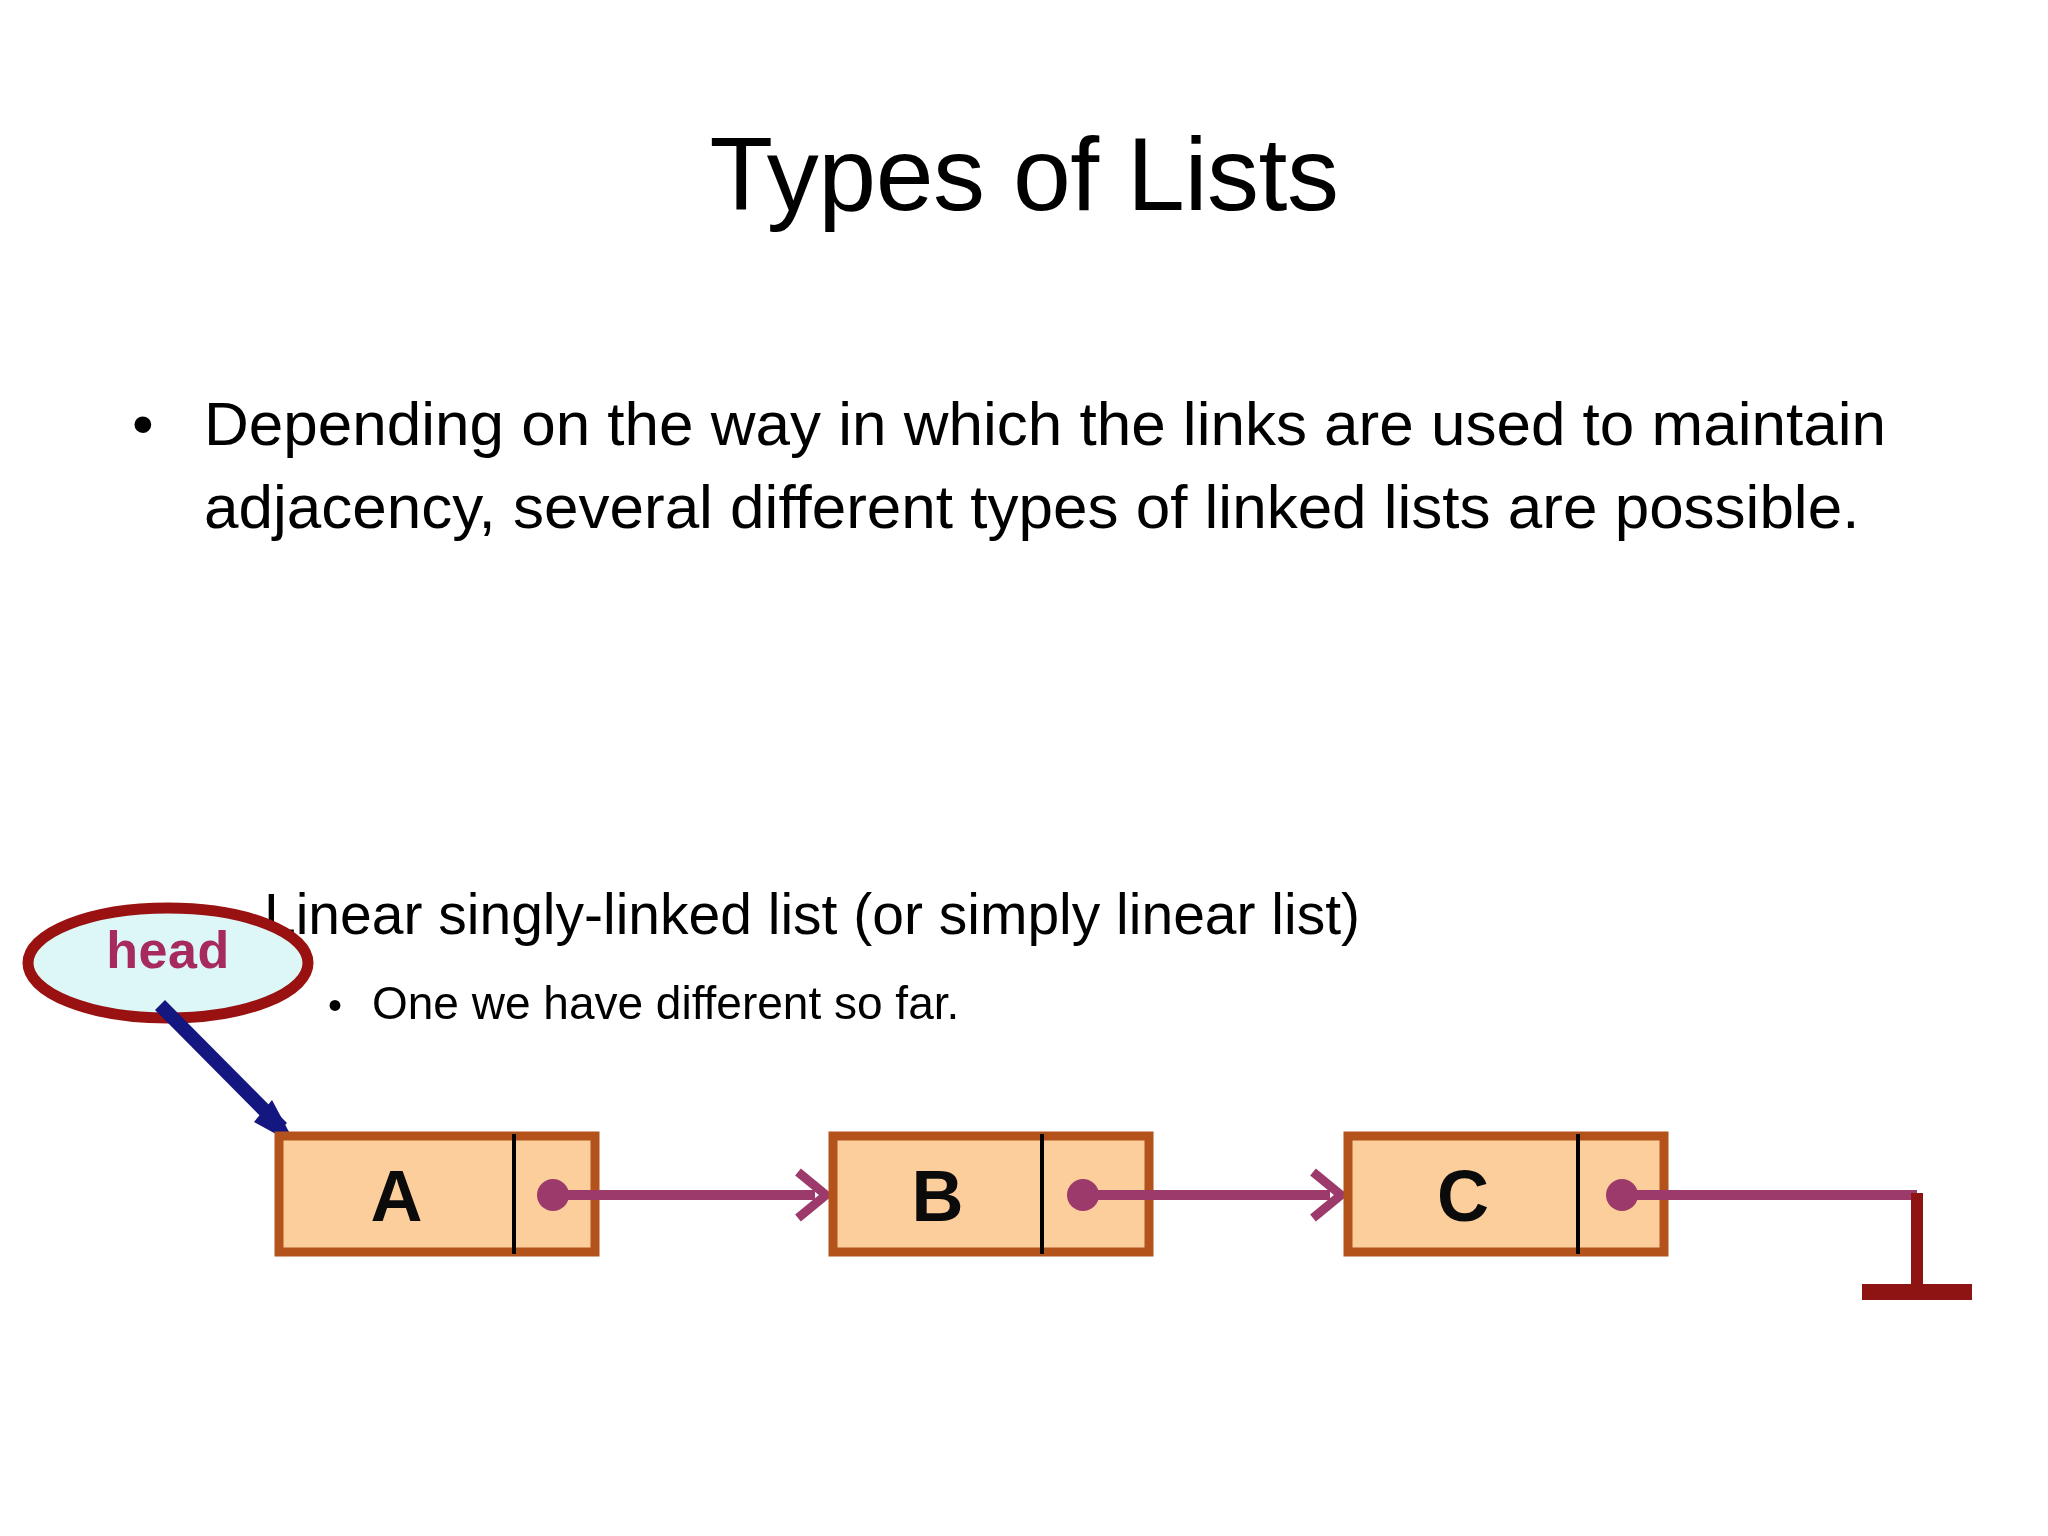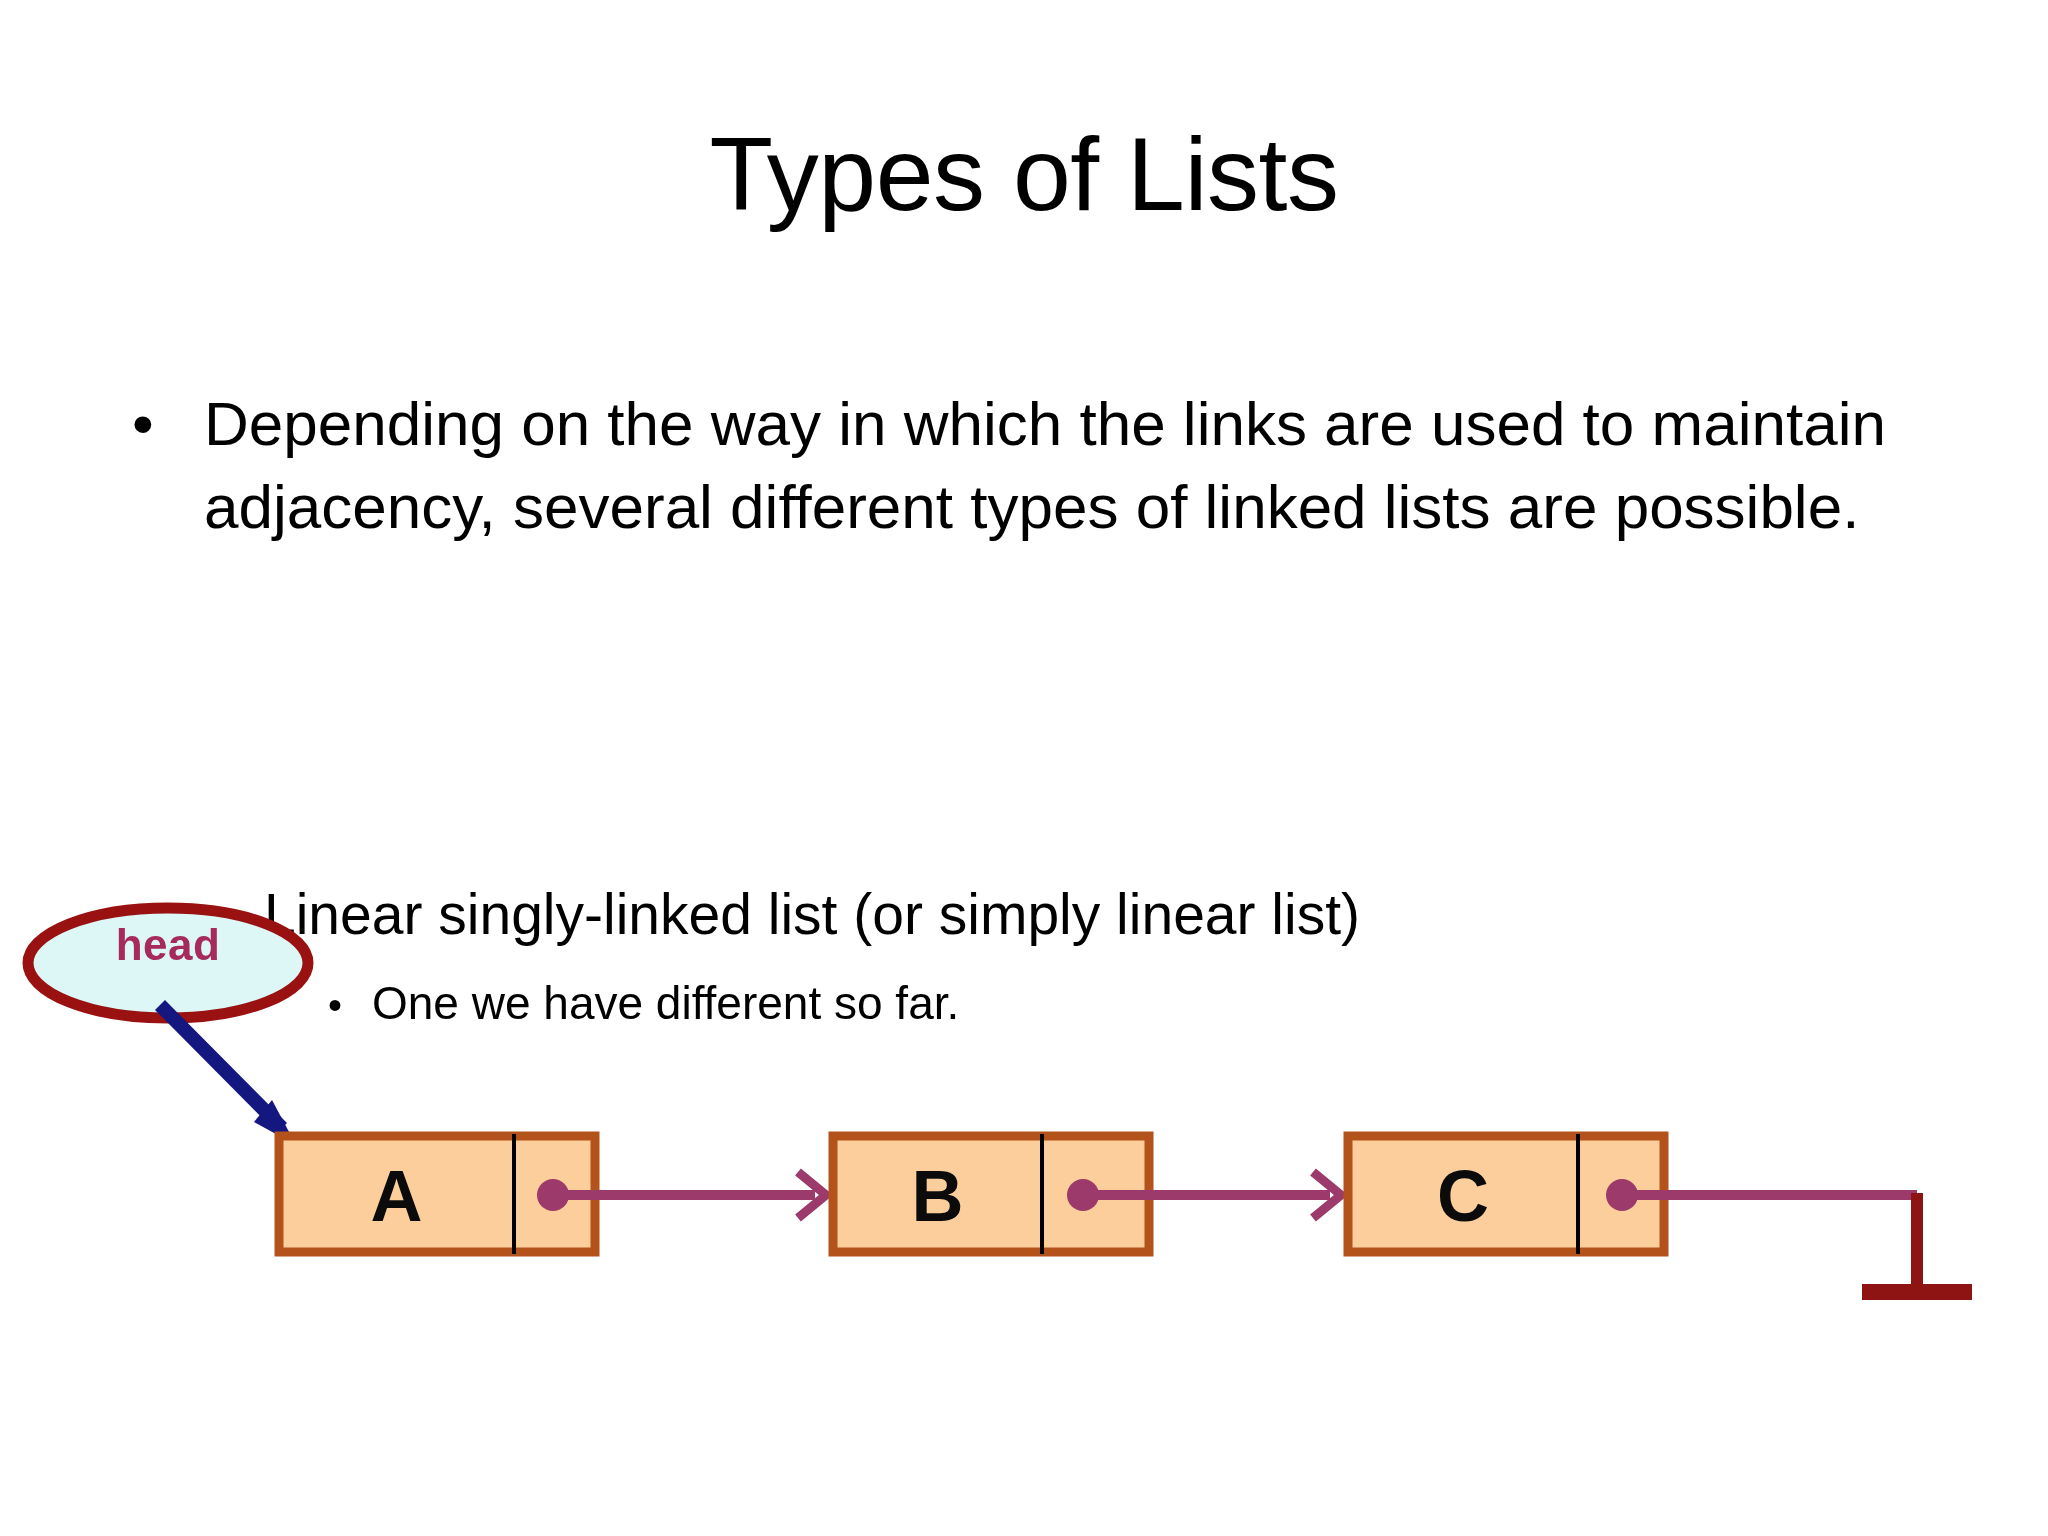--- a/index.html
+++ b/index.html
@@ -96,21 +96,21 @@
     pointer-events: none;
   }
   #diagram svg { display: block; }
 
   #head-label {
     position: absolute;
     left: 28px;
     top: 920px;
     width: 280px;
     text-align: center;
-    font-size: 44px;
+    font-size: 52px;
     font-weight: bold;
     color: #A62A5B;
     letter-spacing: 0.5px;
   }
 
   .node-letter {
     position: absolute;
     font-size: 72px;
     font-weight: bold;
     color: #0b0b0b;

